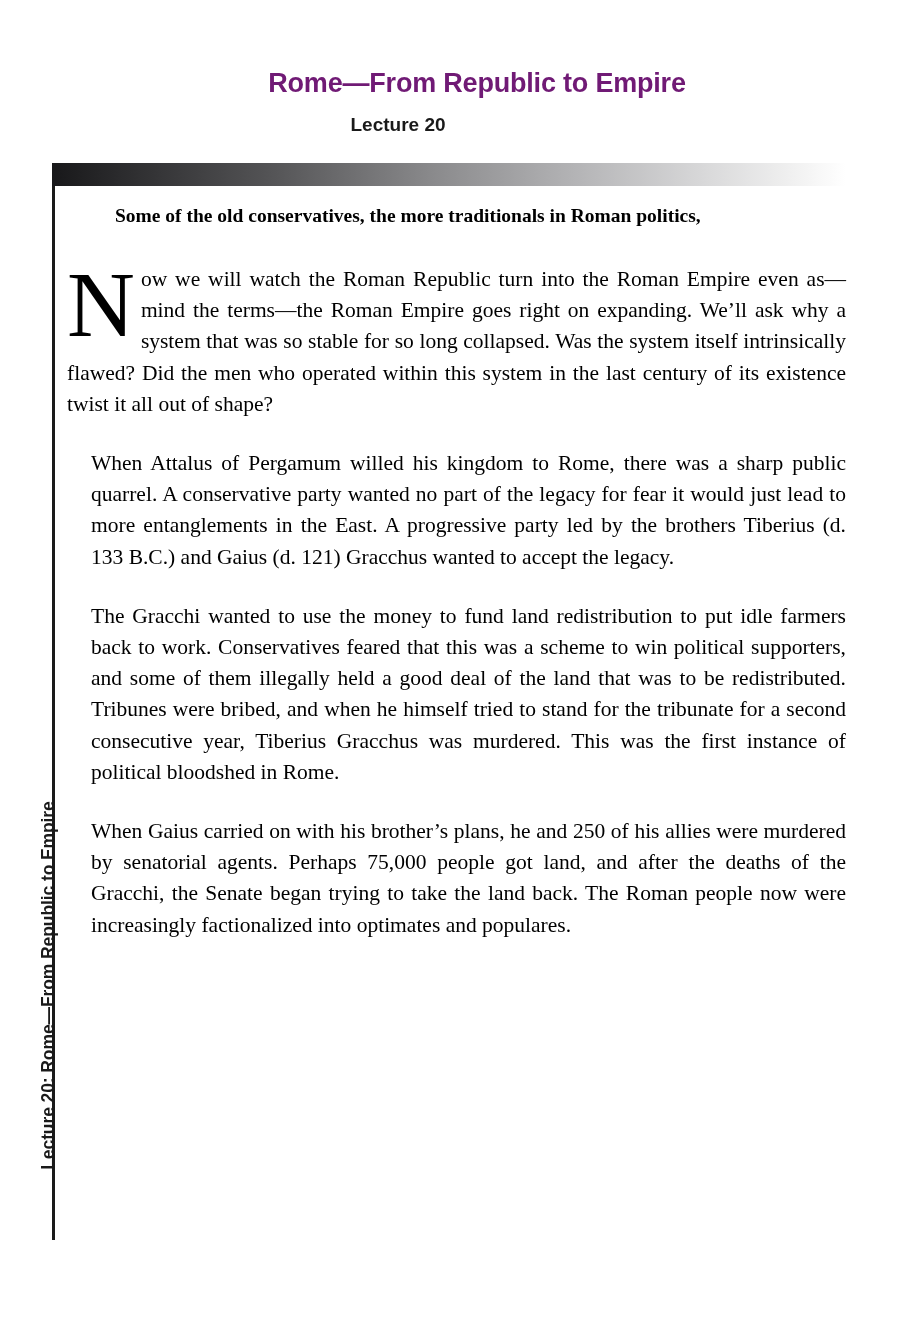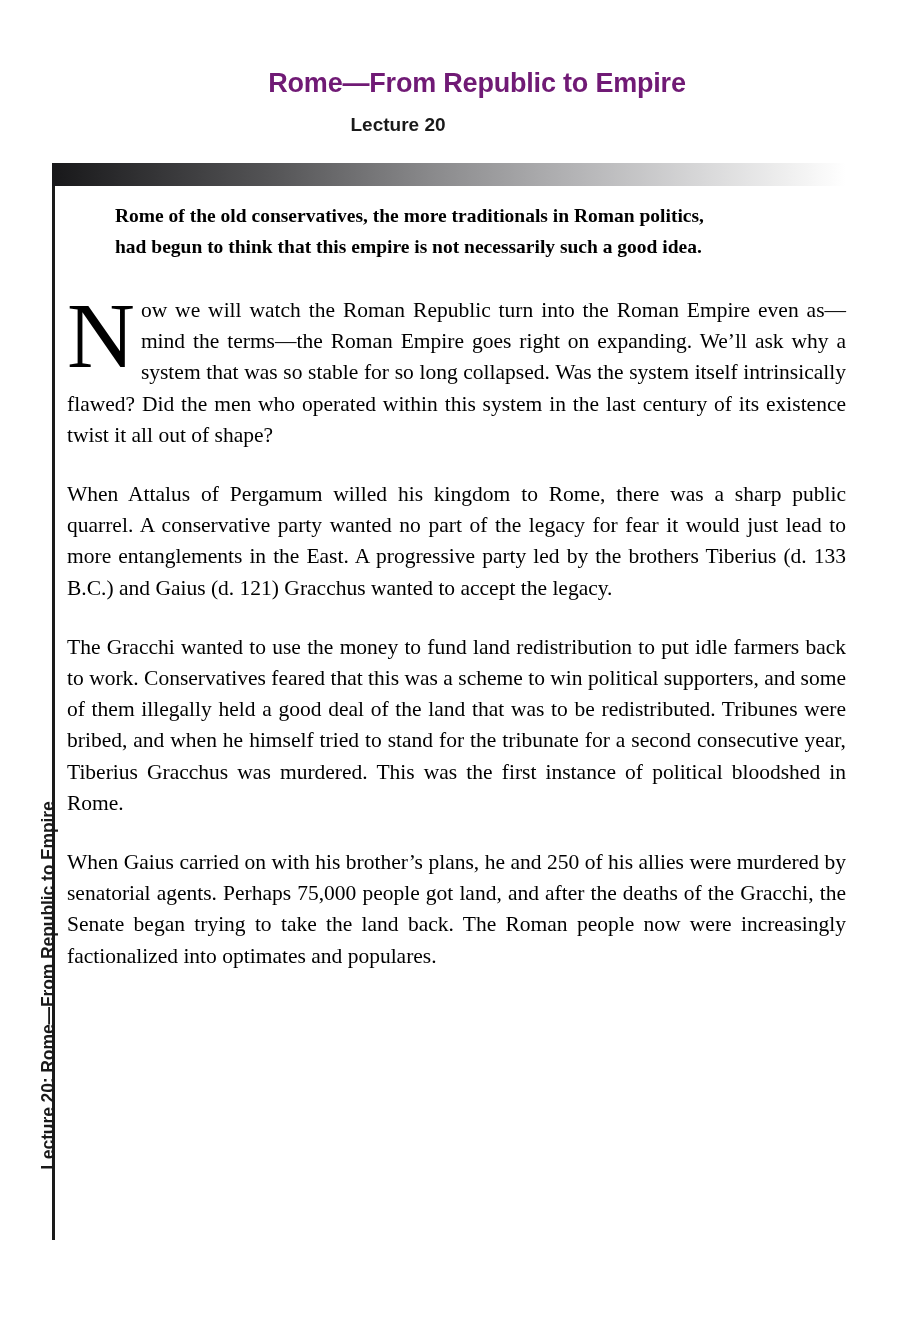--- a/index.html
+++ b/index.html
@@ -101,21 +101,21 @@
   .body-para {
     margin: 0;
     font-size: 21.5px;
     line-height: 31.2px;
     text-align: justify;
     text-justify: inter-word;
     hyphens: none;
     color: #000;
   }
   .gap-after-epigraph { margin-top: 33px; }
-  .para-gap { margin-top: 28px; }
+  .para-gap { margin-top: 28px; margin-left: 24px; }
 
   #dropcap-para { position: relative; }
   #dropcap-para .dropcap {
     float: left;
     font-size: 94px;
     line-height: 76px;
     font-family: "Liberation Serif", "DejaVu Serif", serif;
     font-weight: normal;
     padding: 0 6px 0 0;
     margin-top: 2px;
@@ -138,22 +138,21 @@
 <div id="page-subtitle">Lecture 20</div>
 
 <div id="gradient-bar"></div>
 <div id="vertical-rule"></div>
 
 <div id="running-head">Lecture 20: Rome—From Republic to Empire</div>
 
 <div id="content">
 
   <div id="epigraph">
-    <span class="epi-line">Rome of the old conservatives, the more traditionals in Roman politics,</span>
-    <span class="epi-line">had begun to think that this empire is not necessarily such a good idea.</span>
+    <span class="epi-line">Some of the old conservatives, the more traditionals in Roman politics,</span>
   </div>
 
   <p id="dropcap-para" class="body-para gap-after-epigraph">
     <span class="dropcap">N</span><span>ow we will watch the Roman Republic turn into the Roman Empire even as—mind the terms—the Roman Empire goes right on expanding. We’ll ask why a system that was so stable for so long collapsed. Was the system itself intrinsically flawed? Did the men who operated within this system in the last century of its existence twist it all out of shape?</span>
   </p>
 
   <p class="body-para para-gap">When Attalus of Pergamum willed his kingdom to Rome, there was a sharp public quarrel. A conservative party wanted no part of the legacy for fear it would just lead to more entanglements in the East. A progressive party led by the brothers Tiberius (d. 133 B.C.) and Gaius (d. 121) Gracchus wanted to accept the legacy.</p>
 
   <p class="body-para para-gap">The Gracchi wanted to use the money to fund land redistribution to put idle farmers back to work. Conservatives feared that this was a scheme to win political supporters, and some of them illegally held a good deal of the land that was to be redistributed. Tribunes were bribed, and when he himself tried to stand for the tribunate for a second consecutive year, Tiberius Gracchus was murdered. This was the first instance of political bloodshed in Rome.</p>
 

